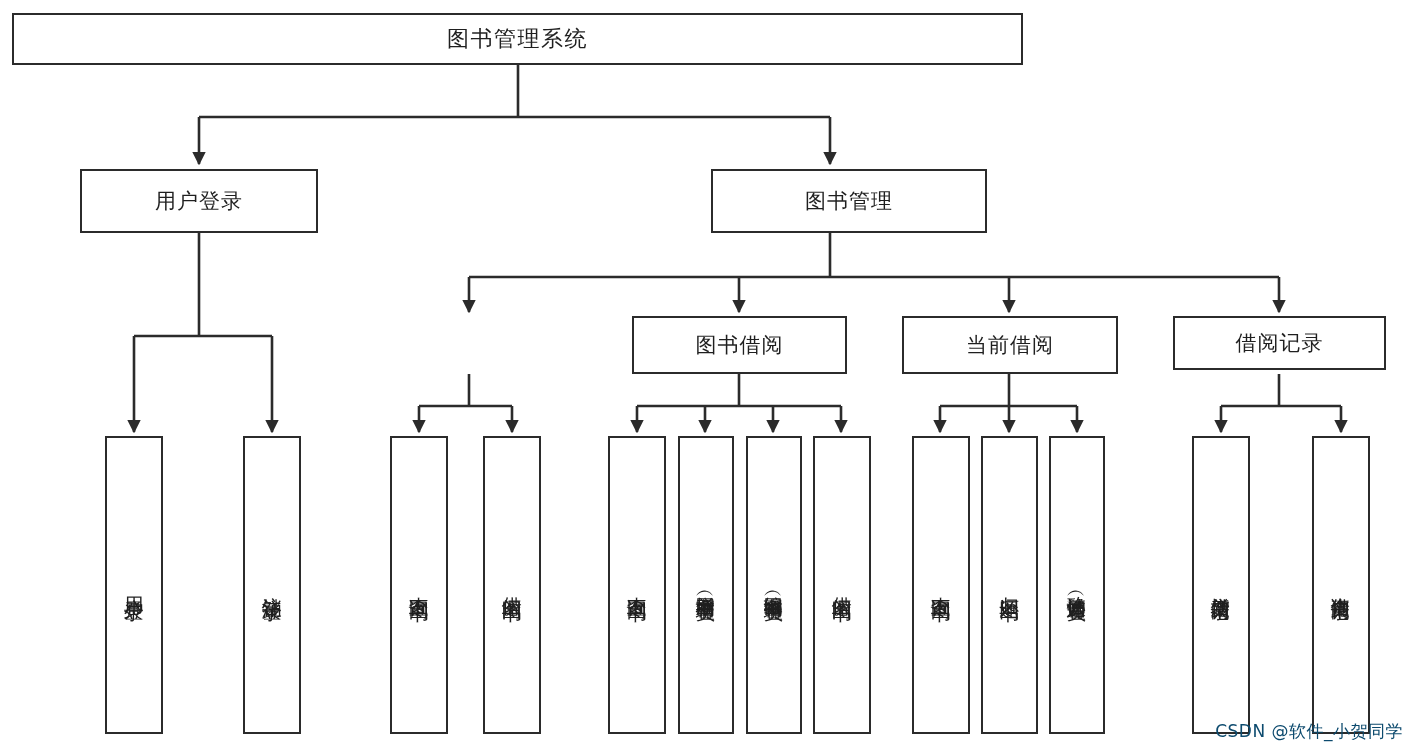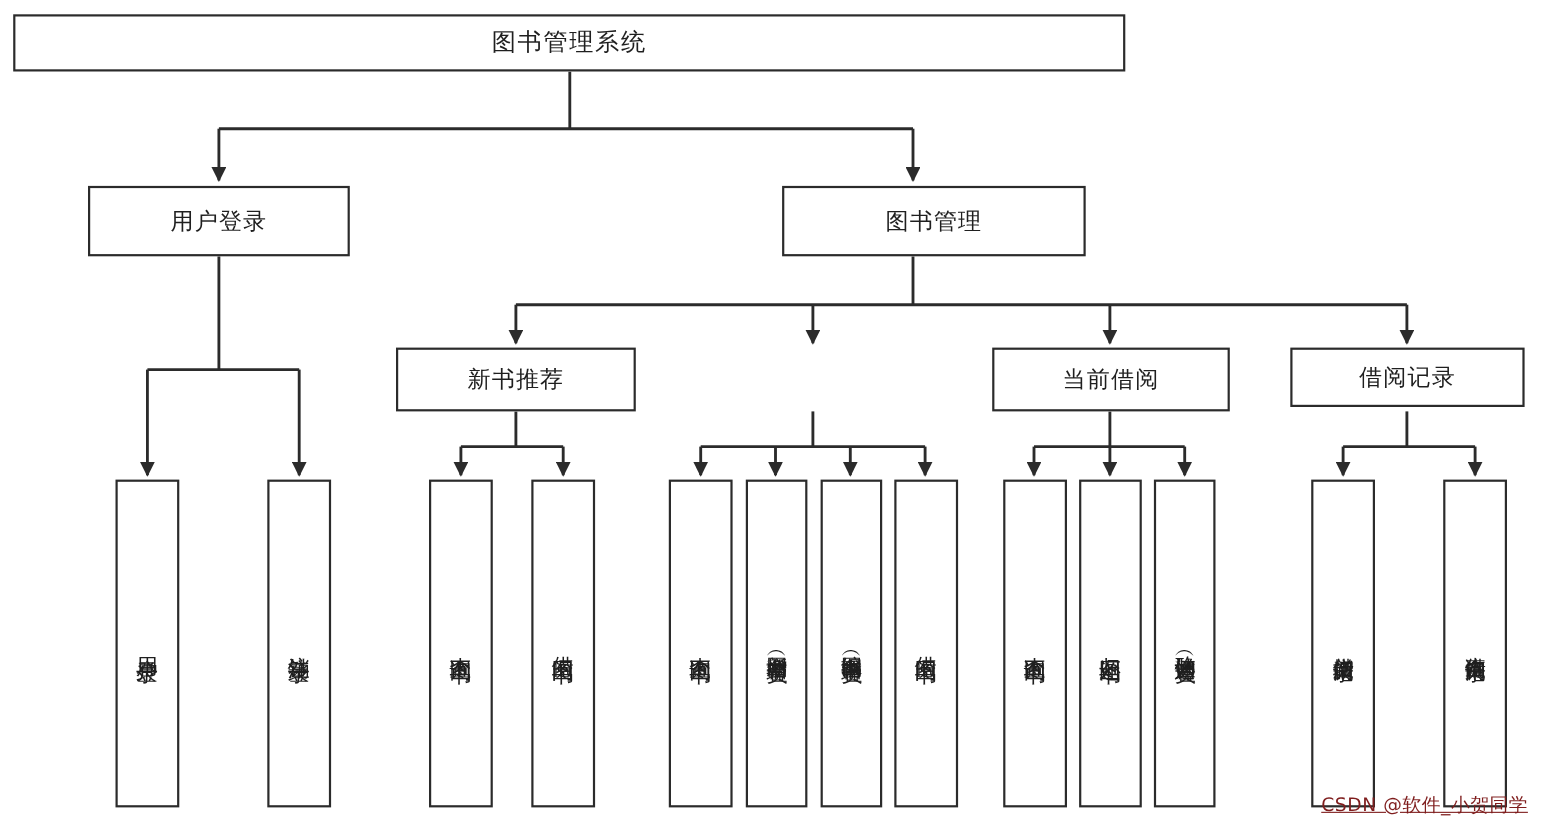--- a/index.html
+++ b/index.html
@@ -61,29 +61,28 @@
     white-space:normal;
     max-height:100%;
   }
   .node.v.tall .lbl{
     font-size:19px;
     letter-spacing:1px;
     line-height:1.3;
   }
   .watermark{
     position:absolute;
-    right:16px;
+    right:2px;
     bottom:4px;
     font-size:17px;
-    color:#7f1d1d;
+    color:#0c4a6e;
     letter-spacing:0.5px;
     z-index:5;
     white-space:nowrap;
     user-select:none;
-    text-decoration:underline;
   }
 </style>
 </head>
 <body>
 
 <div id="diagram">
 
   <svg id="edges" viewBox="0 0 1405 747" width="1405" height="747" xmlns="http://www.w3.org/2000/svg">
     <defs>
       <marker id="arrow" viewBox="0 0 10 10" refX="9" refY="5" markerWidth="5.2" markerHeight="5.2" orient="auto-start-reverse">
@@ -138,22 +137,22 @@
     <span class="lbl">图书管理系统</span>
   </div>
 
   <div class="node h" style="left:80px;top:169px;width:238px;height:64px;">
     <span class="lbl">用户登录</span>
   </div>
   <div class="node h" style="left:711px;top:169px;width:276px;height:64px;">
     <span class="lbl">图书管理</span>
   </div>
 
-  <div class="node h" style="left:360px;top:316px;width:218px;height:58px;">
-    <span class="lbl">新书推荐</span>
+  <div class="node h" style="left:632px;top:316px;width:215px;height:58px;">
+    <span class="lbl">图书借阅</span>
   </div>
   <div class="node h" style="left:902px;top:316px;width:216px;height:58px;">
     <span class="lbl">当前借阅</span>
   </div>
   <div class="node h" style="left:1173px;top:316px;width:213px;height:54px;">
     <span class="lbl">借阅记录</span>
   </div>
 
   <div class="node v" style="left:105px;top:436px;width:58px;height:298px;">
     <span class="lbl">用户登录</span>

